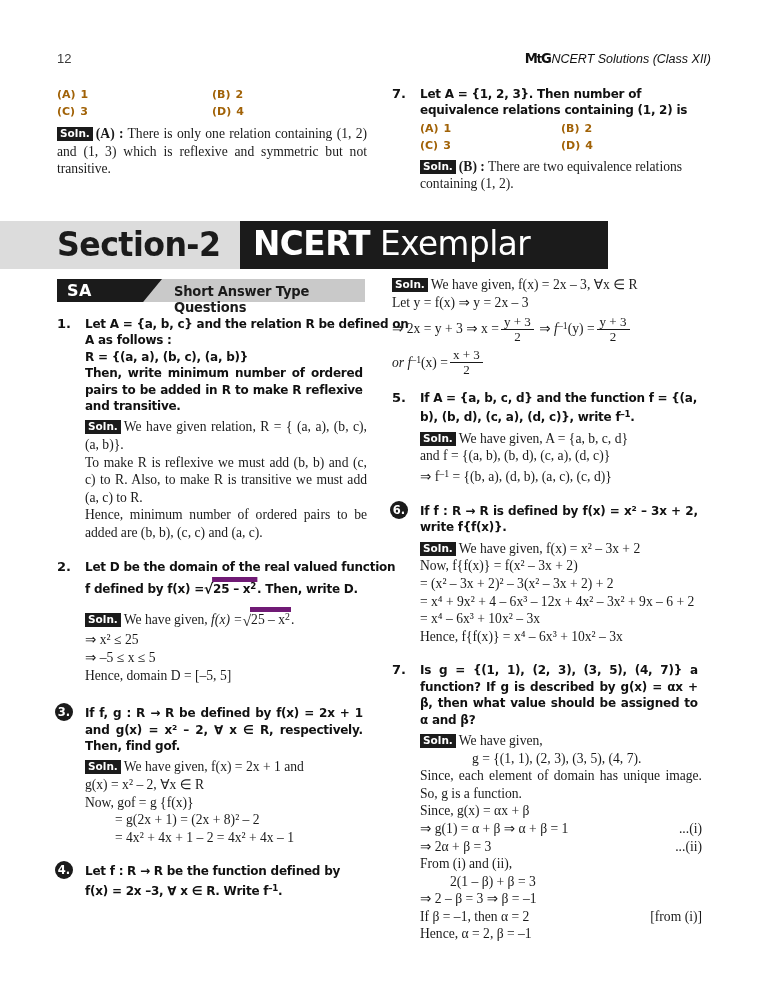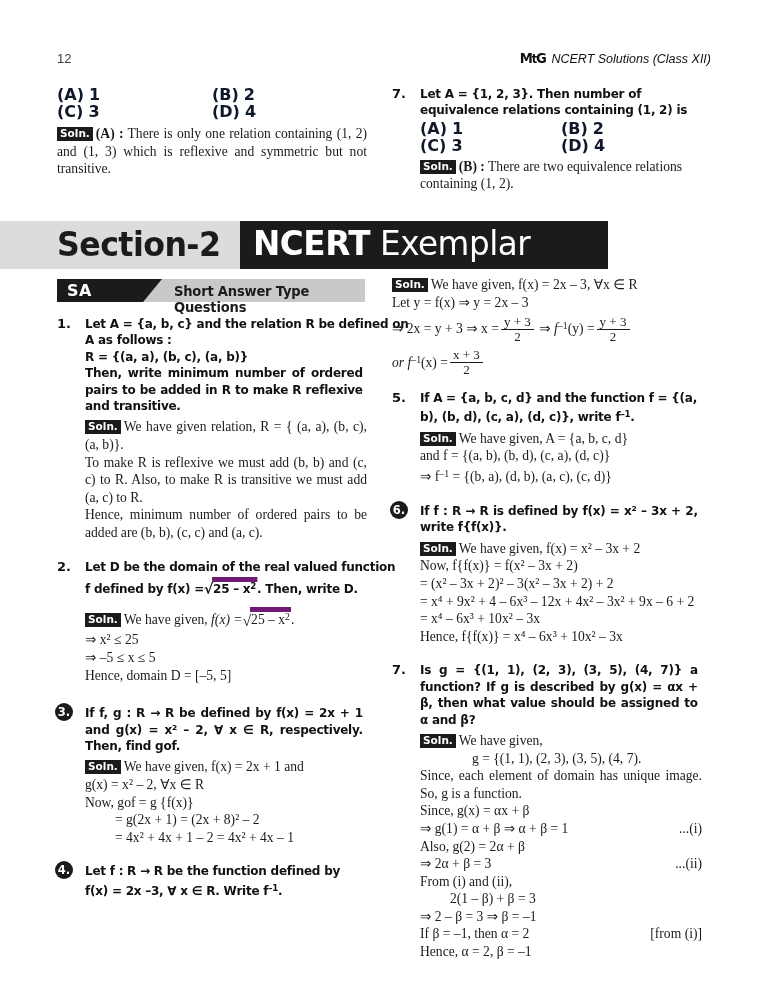--- a/index.html
+++ b/index.html
@@ -28,21 +28,20 @@
     justify-content: space-between;
   }
   .folio {
     font-size: 13px;
     color: #3a3a3a;
     font-family: "Liberation Sans", sans-serif;
   }
   .header-right {
     display: flex;
     align-items: baseline;
-    gap: 5px;
   }
   .mtg-logo {
     font-family: "DejaVu Sans", sans-serif;
     font-weight: bold;
     font-size: 14px;
     letter-spacing: -1.2px;
     color: #111;
     transform: scaleX(0.94);
   }
   .mtg-logo .mtg-t { font-size: 12px; }
@@ -191,23 +190,23 @@
     letter-spacing: -0.25px;
     transform: scaleX(0.985);
     transform-origin: left top;
   }
   .qtext.just { text-align: justify; }
 
   
   .opts {
     font-family: "DejaVu Sans", sans-serif;
     font-weight: bold;
-    font-size: 16px;
+    font-size: 11px;
     line-height: 17px;
-    color: #0f172a;
+    color: #a16207;
   }
   .opt-row { display: flex; }
   .opt { width: 50%; }
   .opt .lbl { margin-right: 5px; }
 
   
   .soln {
     font-family: "Liberation Serif", serif;
     font-size: 13.6px;
     line-height: 17.6px;
@@ -433,21 +432,20 @@
 
   <div class="q">
     <span class="q-num">7.</span>
     <div class="qtext just">Is g = {(1, 1), (2, 3), (3, 5), (4, 7)} a function? If g is described by g(x) = αx + β, then what value should be assigned to α and β?</div>
     <div class="soln">
       <span class="ln"><span class="soln-tag">Soln.</span><span>We have given,</span></span>
       <span class="ln ind3">g = {(1, 1), (2, 3), (3, 5), (4, 7).</span>
       <span class="ln wrap" style="display:block;text-align:justify;">Since, each element of domain has unique image. So, g is a function.</span>
       <span class="ln">Since, g(x) = αx + β</span>
       <span class="ln"><span>⇒   g(1) = α + β      ⇒ α + β = 1</span><span class="tagno">...(i)</span></span>
-      <span class="ln">Also, g(2) = 2α + β</span>
       <span class="ln"><span>⇒   2α + β = 3</span><span class="tagno">...(ii)</span></span>
       <span class="ln">From (i) and (ii),</span>
       <span class="ln ind2">2(1 – β) + β = 3</span>
       <span class="ln">⇒   2 – β = 3   ⇒   β = –1</span>
       <span class="ln"><span>If β = –1, then α = 2</span><span class="tagno">[from (i)]</span></span>
       <span class="ln">Hence, α = 2, β = –1</span>
     </div>
   </div>
 
 </div>

